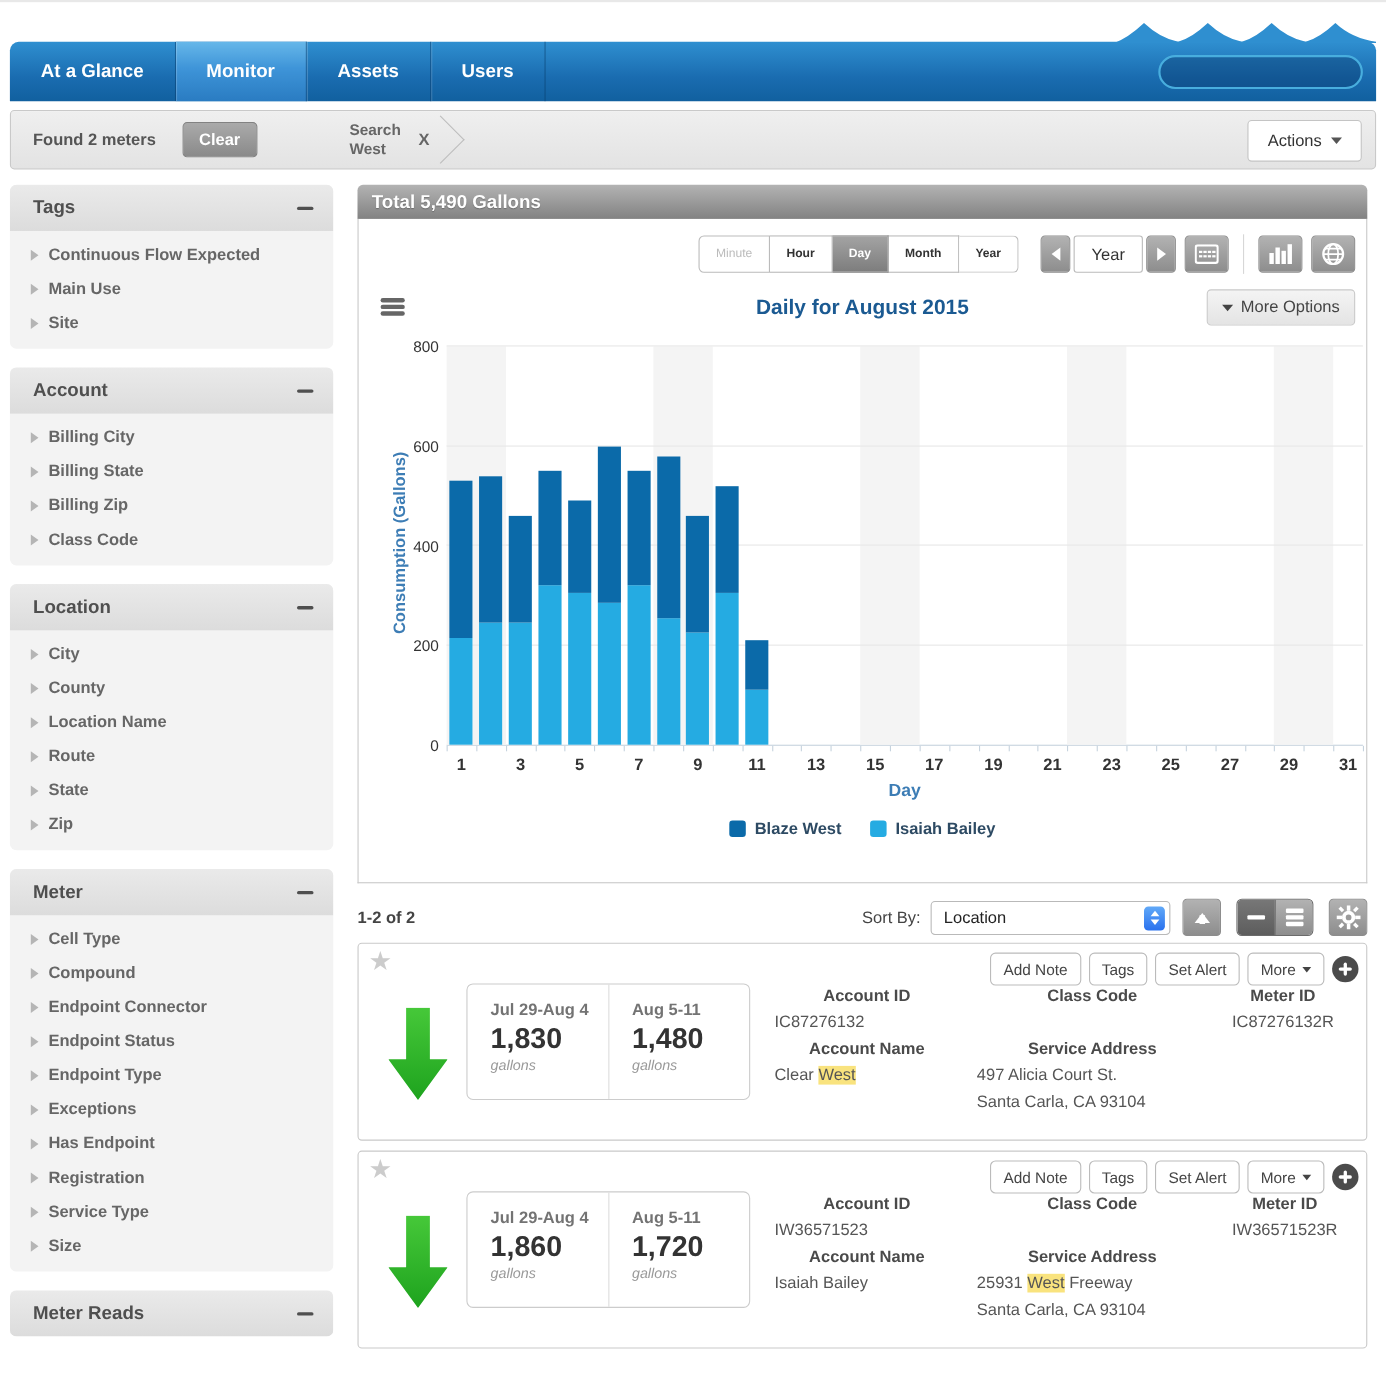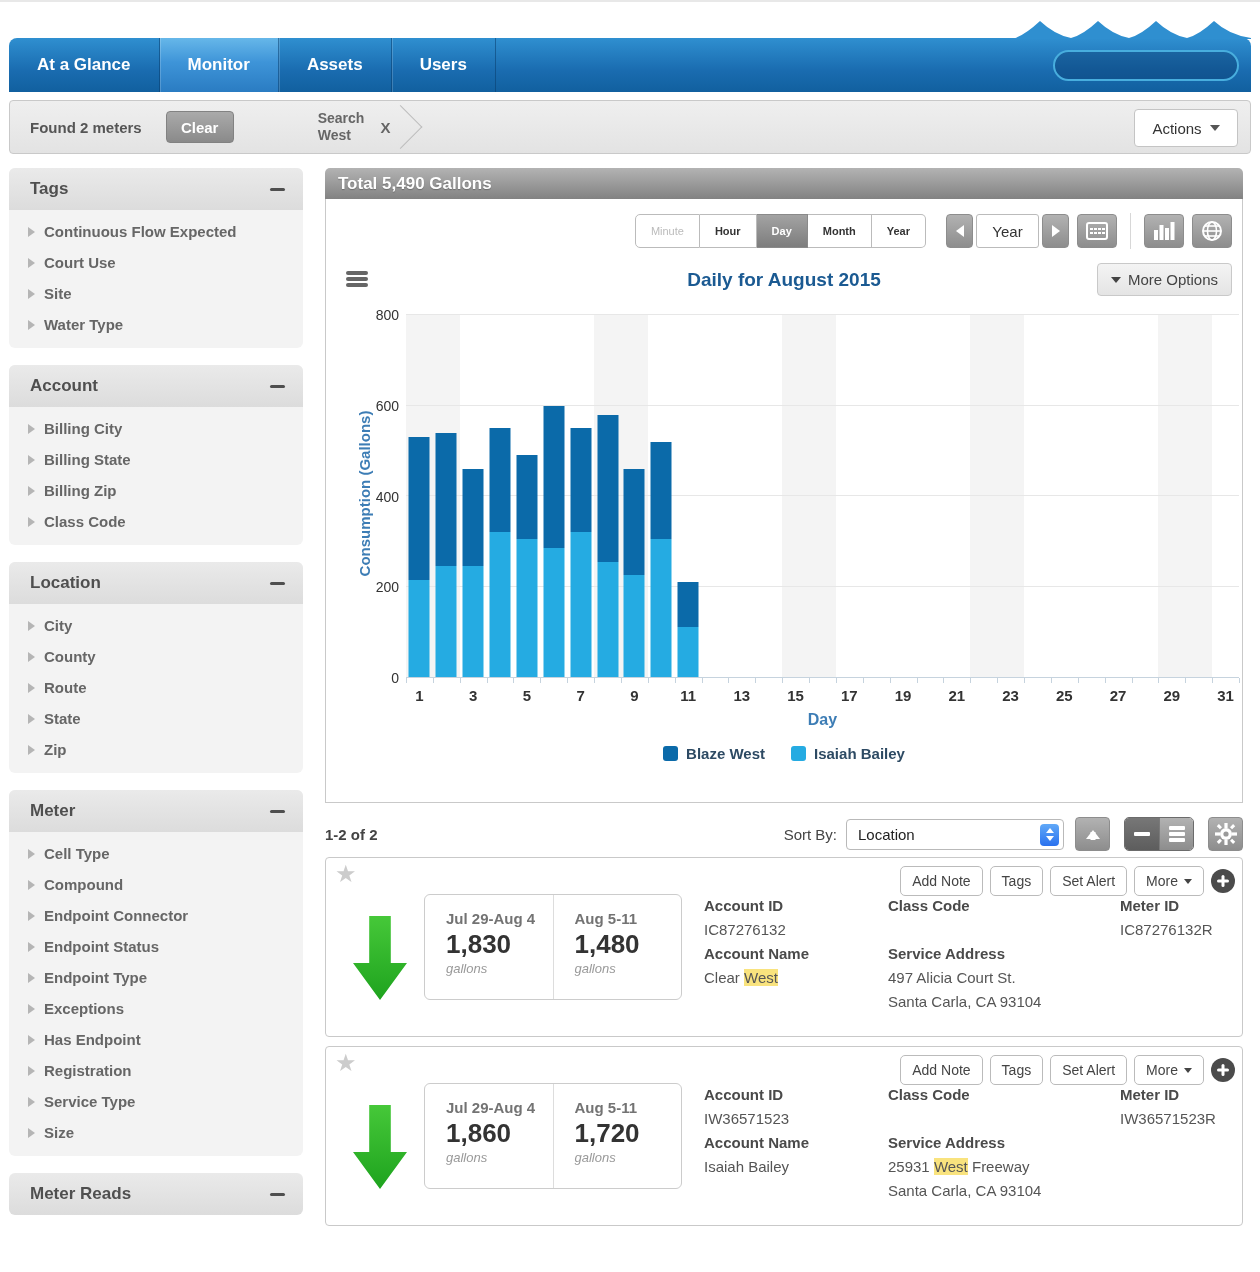--- a/index.html
+++ b/index.html
@@ -154,21 +154,21 @@
          clip-path:polygon(30% 0,70% 0,70% 56%,100% 56%,50% 100%,0 56%,30% 56%); }
   .stats { display:flex; margin-left:17px; width:258px; height:106px; border:1px solid #ccc; border-radius:6px; background:#fff; }
   .stat { flex:1; padding:15px 0 0 21px; }
   .stat + .stat { border-left:1px solid #ddd; }
   .stat-label { font-size:15px; font-weight:bold; color:#737373; }
   .stat-value { font-size:26px; font-weight:bold; color:#333; margin-top:2px; }
   .stat-unit { font-size:13px; font-style:italic; color:#999; margin-top:1px; }
   .detail-col { margin-left:22px; }
   .detail-col.c2 { width:210px; margin-left:16px; }
   .detail-col.c1 { width:168px; }
-  .f-label { font-size:15px; font-weight:bold; color:#4a4a4a; line-height:24px; }
+  .f-label { font-size:15px; font-weight:bold; color:#4a4a4a; line-height:24px;text-align:center; }
   .f-value { font-size:15px; color:#555; line-height:24px; min-height:24px; }
   .hl { background:#f9e37e; }
 </style>
 </head>
 <body>
 
 <div class="page">
 
   <div class="topstrip"></div>
 
@@ -214,29 +214,25 @@
             <div class="section-title">Tags</div>
             <div class="minus-bar"></div>
           </div>
           <div class="section-body">
             <div class="side-item">
               <div class="tri"></div>
               <span>Continuous Flow Expected</span>
             </div>
             <div class="side-item">
               <div class="tri"></div>
-              <span>Court Use</span>
+              <span>Main Use</span>
             </div>
             <div class="side-item">
               <div class="tri"></div>
               <span>Site</span>
-            </div>
-            <div class="side-item">
-              <div class="tri"></div>
-              <span>Water Type</span>
             </div>
           </div>
         </div>
         <div class="section">
           <div class="section-header">
             <div class="section-title">Account</div>
             <div class="minus-bar"></div>
           </div>
           <div class="section-body">
             <div class="side-item">
@@ -263,20 +259,24 @@
             <div class="minus-bar"></div>
           </div>
           <div class="section-body">
             <div class="side-item">
               <div class="tri"></div>
               <span>City</span>
             </div>
             <div class="side-item">
               <div class="tri"></div>
               <span>County</span>
+            </div>
+            <div class="side-item">
+              <div class="tri"></div>
+              <span>Location Name</span>
             </div>
             <div class="side-item">
               <div class="tri"></div>
               <span>Route</span>
             </div>
             <div class="side-item">
               <div class="tri"></div>
               <span>State</span>
             </div>
             <div class="side-item">

